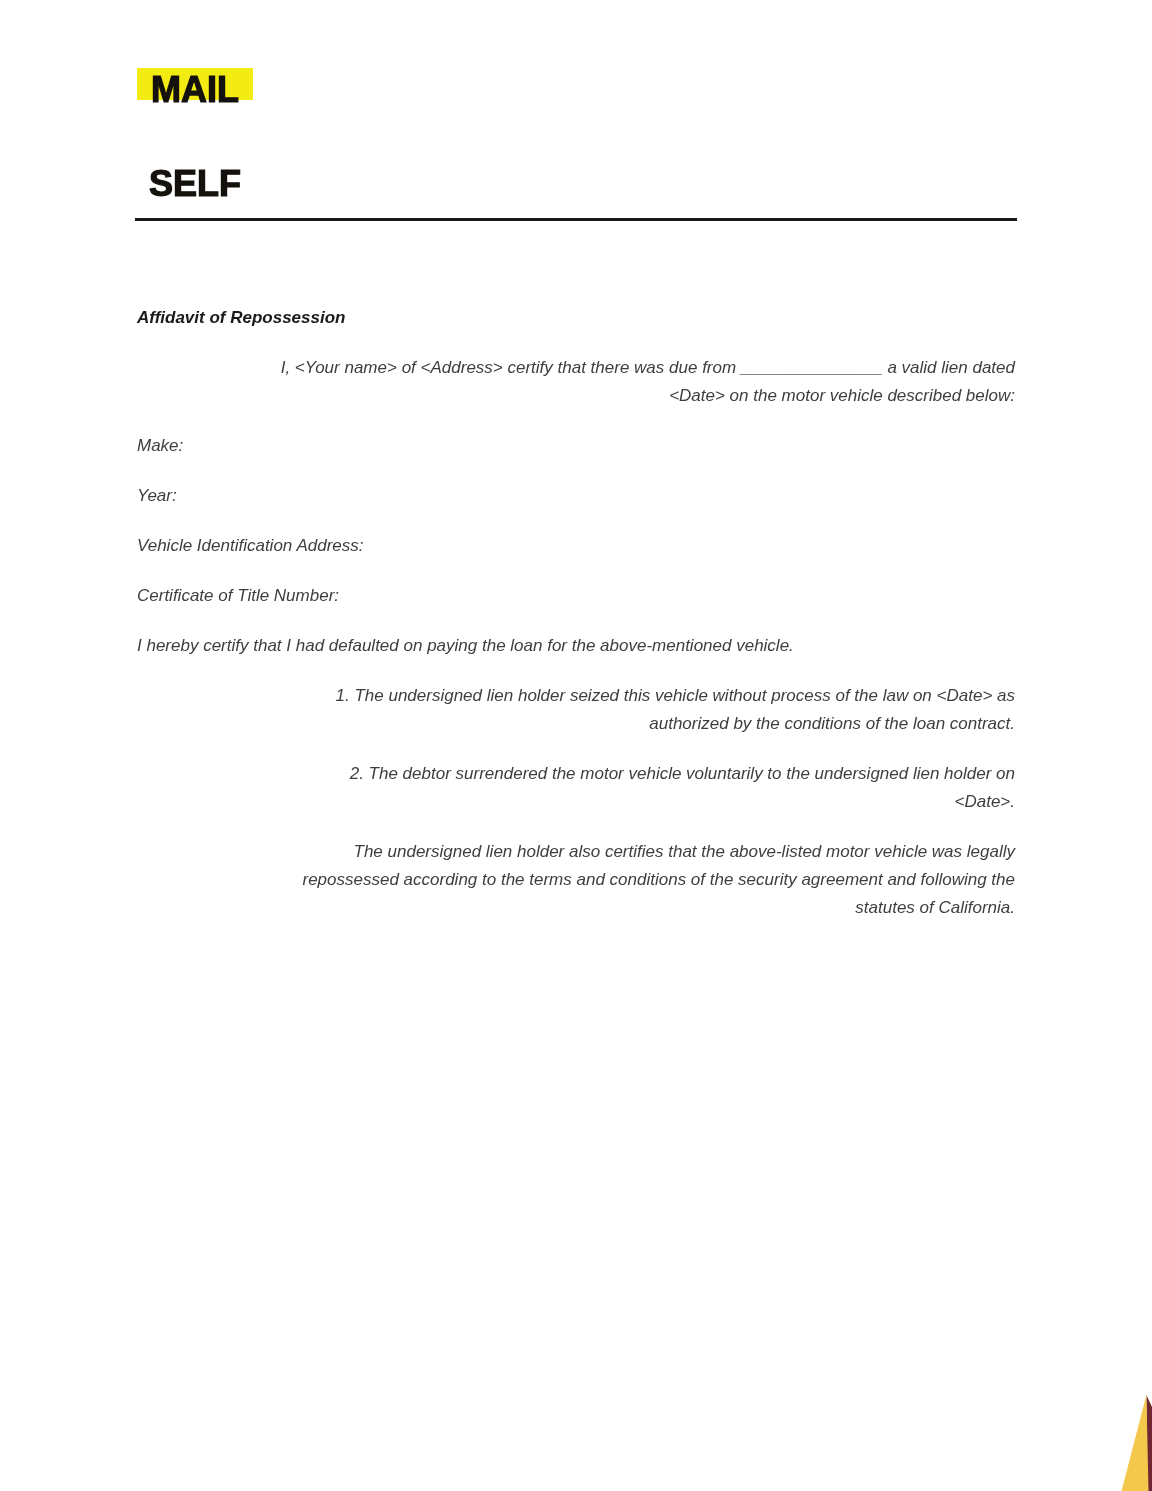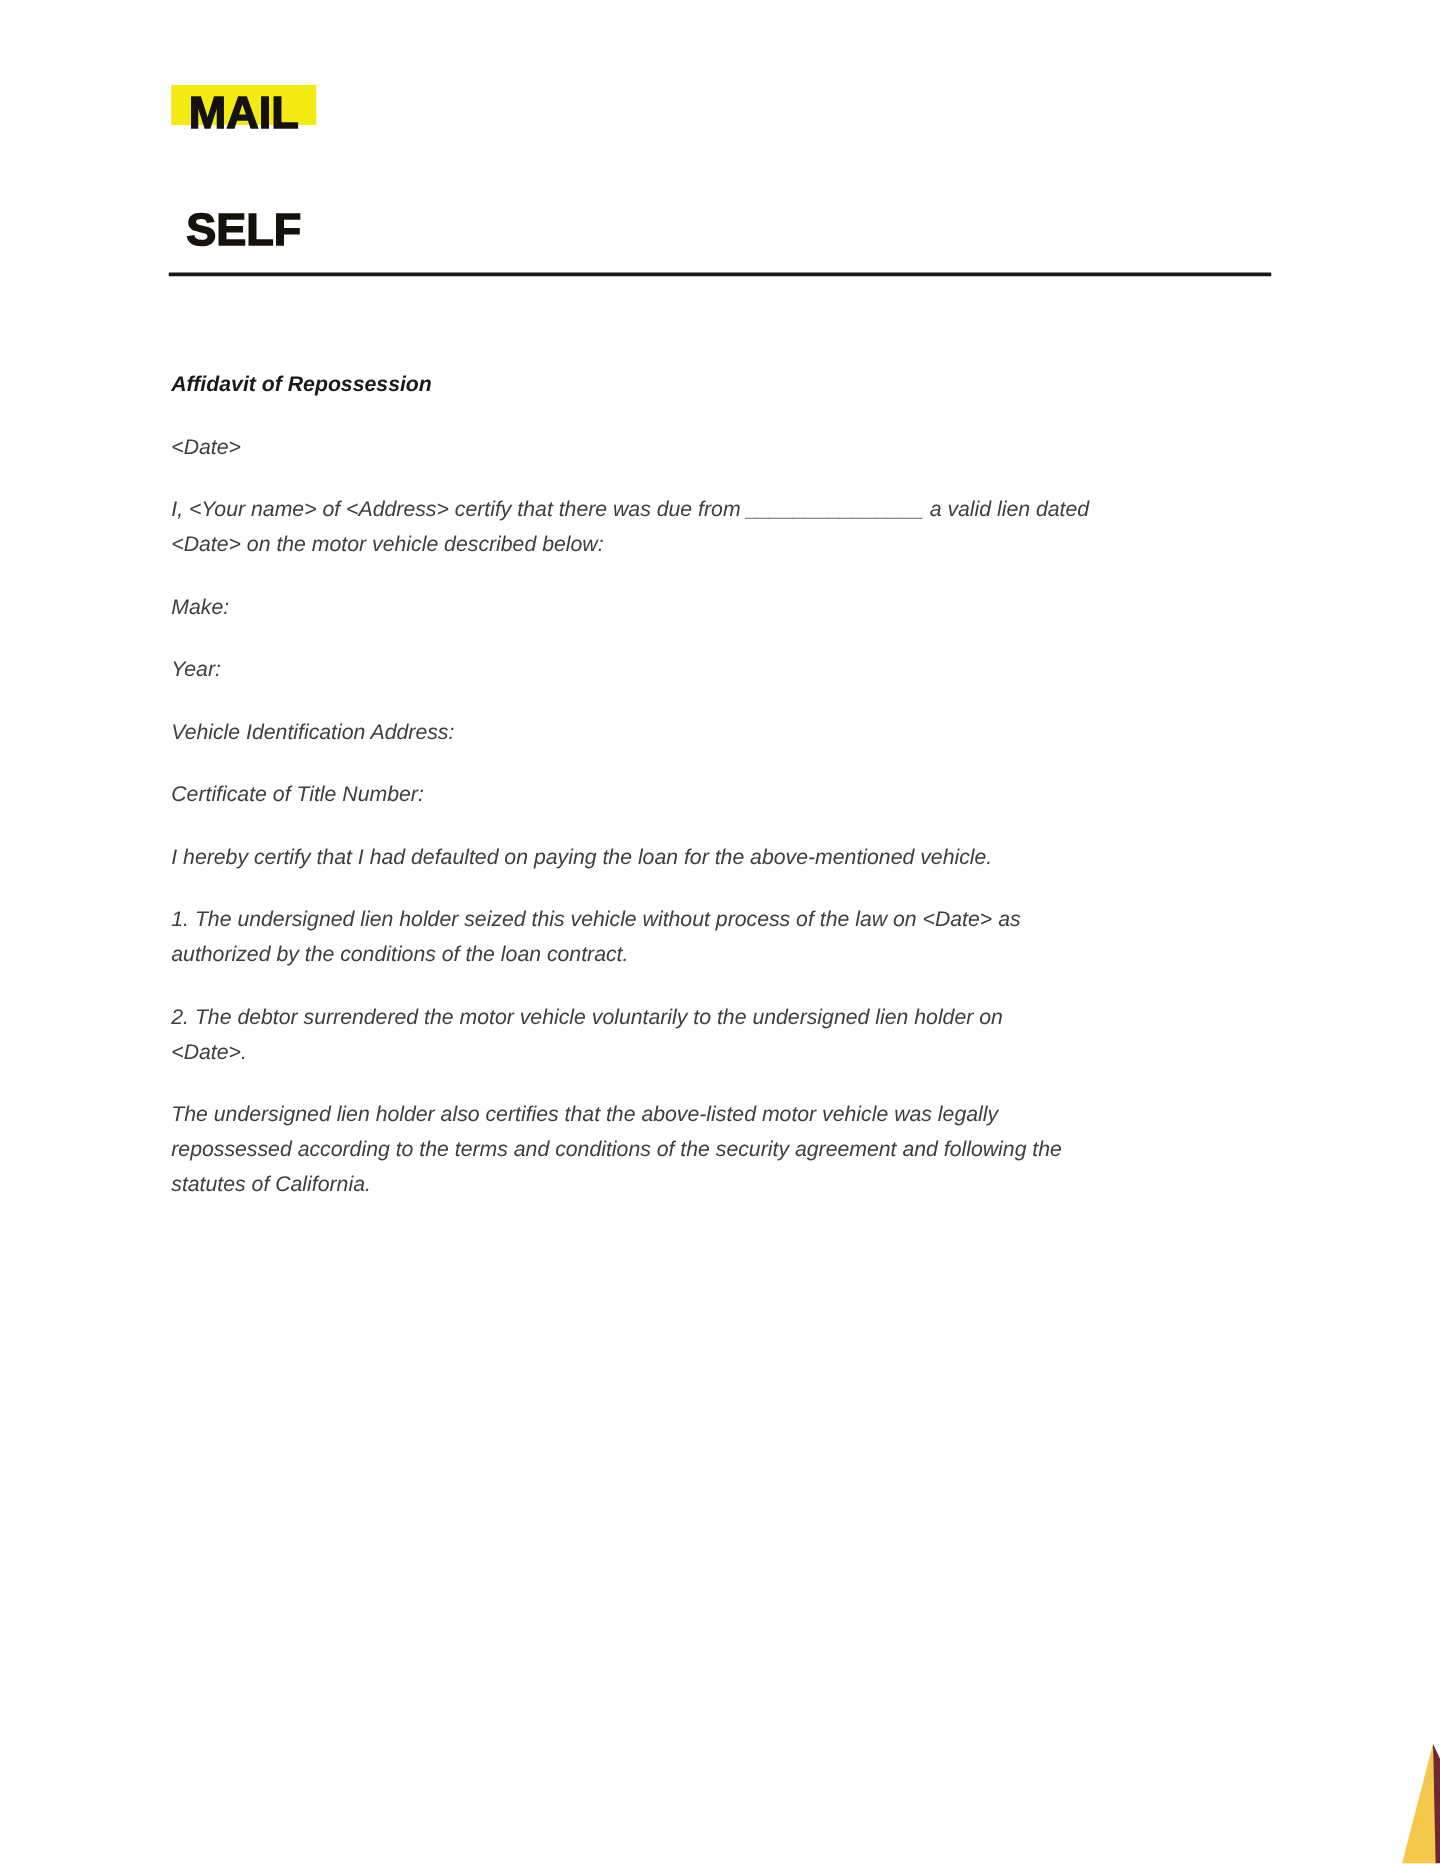--- a/index.html
+++ b/index.html
@@ -66,23 +66,23 @@
     position: absolute;
     left: 137px;
     top: 294px;
     width: 878px;
     font-size: 17px;
     font-style: italic;
     line-height: 28px;
     color: #3e3e3e;
   }
   .content p {
-    margin: 0 0 22px 0;
+    margin: 10px 0 22px 0;
   }
-  .content .line { display: block; }
+  .content .line { display: block; text-align: right; }
   .heading {
     font-weight: bold;
     color: #1a1a1a;
   }
 
   
   .corner {
     position: absolute;
     right: 0;
     bottom: 0;
@@ -113,21 +113,20 @@
     <span class="to">TO</span>
     <span class="word">SELF</span>
   </div>
 
   <hr class="divider">
 
   <div class="content">
 
     <p class="heading">Affidavit of Repossession</p>
 
-    <p>&lt;Date&gt;</p>
 
     <p>
       <span class="line">I, &lt;Your name&gt; of &lt;Address&gt; certify that there was due from _______________ a valid lien dated</span>
       <span class="line">&lt;Date&gt; on the motor vehicle described below:</span>
     </p>
 
     <p>Make:</p>
     <p>Year:</p>
     <p>Vehicle Identification Address:</p>
     <p>Certificate of Title Number:</p>

